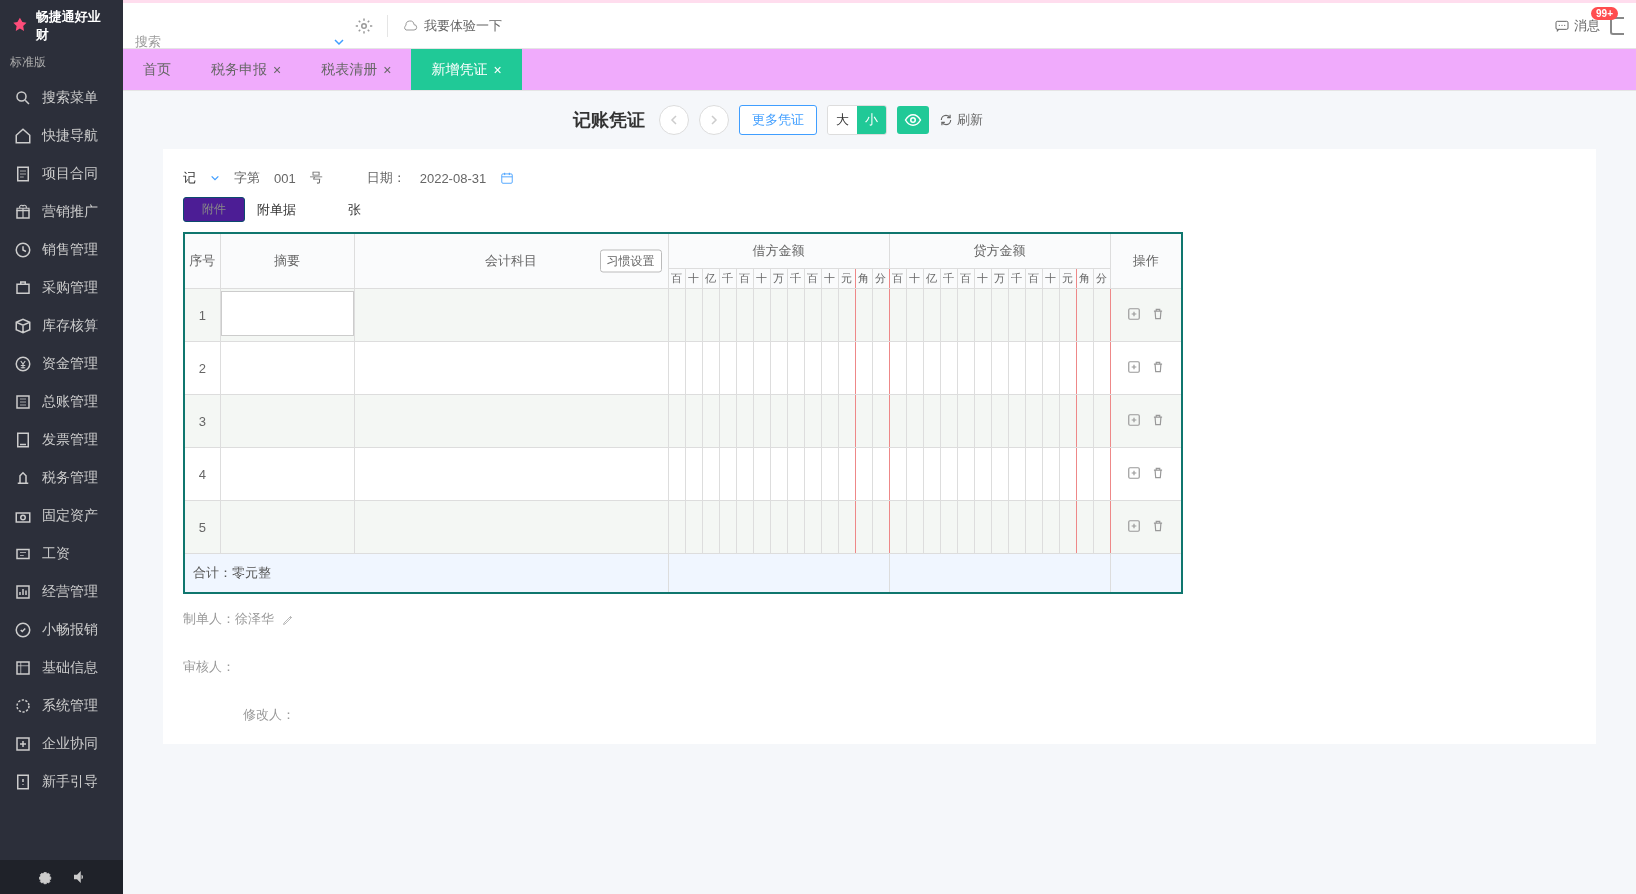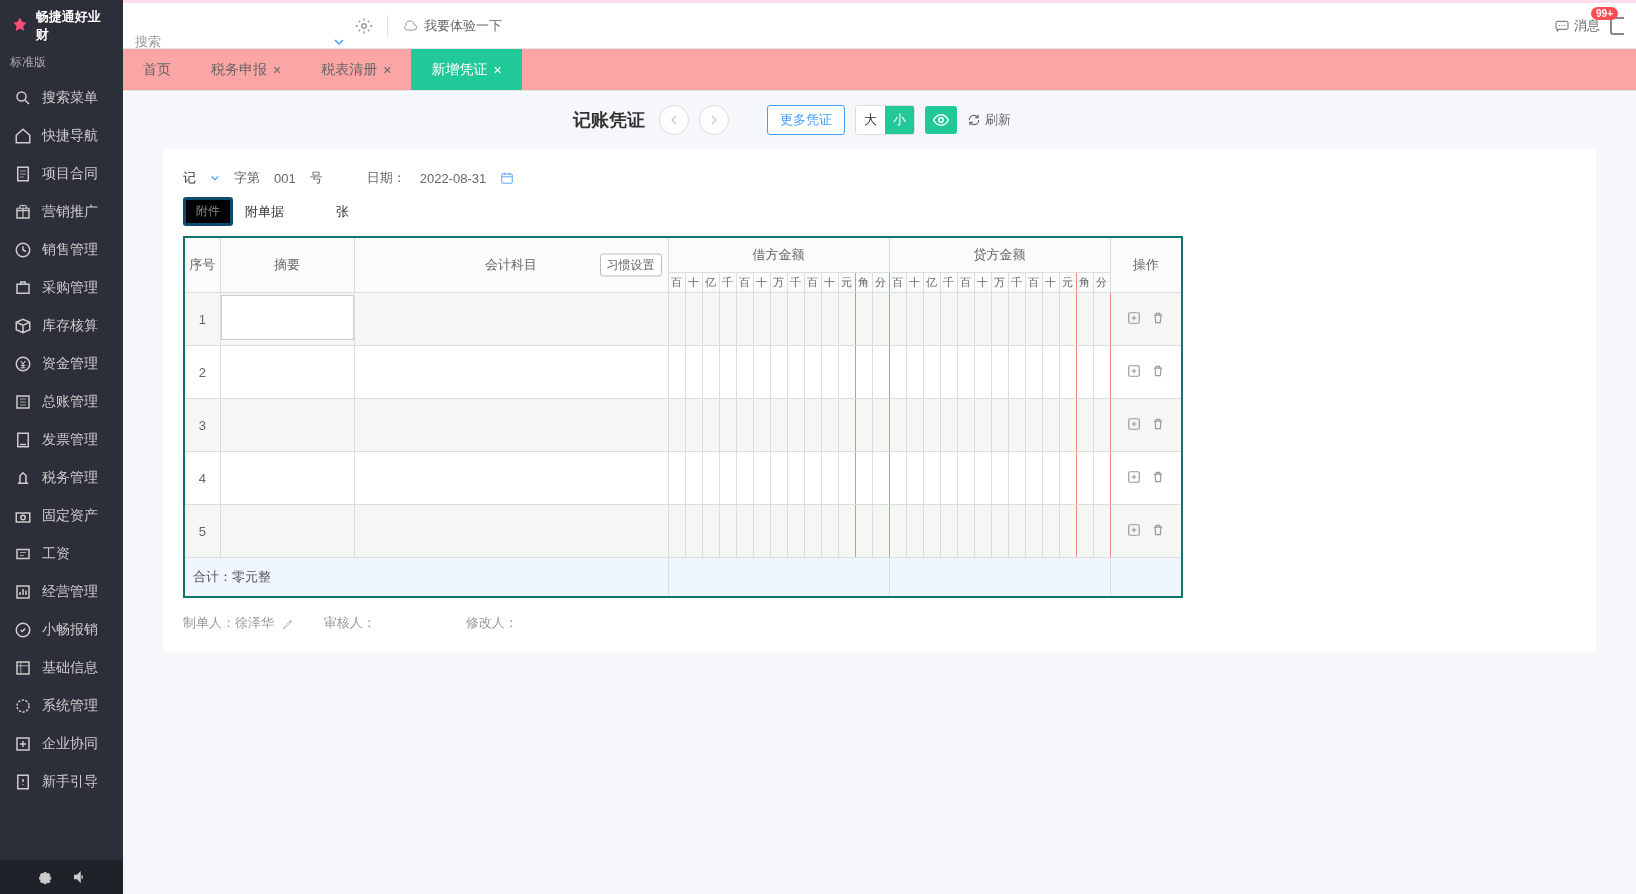--- a/index.html
+++ b/index.html
@@ -30,45 +30,45 @@
     .search-dd svg { width: 12px; height: 12px; }
     .gear { margin-left: 10px; color: #999; cursor: pointer; }
     .divider-v { width: 1px; height: 22px; background: #e5e5e5; margin: 0 14px; }
     .try-it { display: flex; align-items: center; gap: 6px; color: #666; cursor: pointer; }
     .topbar-right { margin-left: auto; display: flex; align-items: center; gap: 10px; }
     .msg-btn { display: flex; align-items: center; gap: 4px; color: #666; cursor: pointer; position: relative; }
     .badge { position: absolute; top: -10px; right: -18px; background: #ff4d4f; color: #fff; font-size: 10px; padding: 1px 5px; border-radius: 10px; font-weight: bold; }
     .half-icon { width: 14px; height: 18px; border-left: 2px solid #888; border-top: 2px solid #888; border-bottom: 2px solid #888; border-radius: 3px 0 0 3px; }
     
     
-    .tabs { height: 42px; background: #fca5a5; border-bottom: 1px solid #e5e5e5; display: flex; align-items: center; }
+    .tabs { height: 42px; background: #f0abfc; border-bottom: 1px solid #e5e5e5; display: flex; align-items: center; }
     .tab { padding: 0 20px; height: 100%; display: flex; align-items: center; gap: 6px; color: #666; cursor: pointer; font-size: 14px; }
     .tab.active { background: #20c997; color: #fff; }
     .tab-close { font-size: 14px; cursor: pointer; }
     
     
     .toolbar { padding: 14px 0; display: flex; align-items: center; justify-content: flex-start; gap: 10px; margin-left: 450px; }
     .page-title { font-size: 18px; font-weight: 600; color: #333; margin-right: 4px; }
     .nav-btn { width: 30px; height: 30px; border: 1px solid #ddd; border-radius: 50%; display: flex; align-items: center; justify-content: center; color: #ccc; cursor: pointer; background: #fff; }
-    .btn { padding: 5px 12px; border: 1px solid #ddd; border-radius: 3px; background: #fff; cursor: pointer; color: #666; font-size: 13px; margin-left: 28px; }
+    .btn { padding: 5px 12px; border: 1px solid #ddd; border-radius: 3px; background: #fff; cursor: pointer; color: #666; font-size: 13px; }
     .btn-primary-outline { border-color: #409eff; color: #409eff; }
     .size-toggle { display: flex; border: 1px solid #ddd; border-radius: 3px; overflow: hidden; }
     .size-toggle span { padding: 5px 8px; cursor: pointer; background: #fff; }
     .size-toggle span.active { background: #20c997; color: #fff; }
     .eye-btn { width: 32px; height: 28px; background: #20c997; border-radius: 3px; display: flex; align-items: center; justify-content: center; cursor: pointer; }
     .refresh { display: flex; align-items: center; gap: 4px; color: #666; cursor: pointer; }
     
     
     .voucher { margin: 0 40px; background: #fff; padding: 20px 0 20px; }
     .v-header { padding: 0 20px 10px; display: flex; align-items: center; gap: 14px; color: #666; }
     .v-type { color: #333; }
     .v-dd { color: #409eff; cursor: pointer; }
     .date-icon { color: #409eff; cursor: pointer; }
     .v-attach { padding: 0 20px 10px; display: flex; align-items: center; gap: 12px; }
-    .attach-btn { padding: 3px 10px; background: #000000; border: 3px solid #0c4a6e; border-radius: 3px; color: #888; font-size: 12px; cursor: pointer; }
+    .attach-btn { padding: 3px 18px; background: #4c1d95; border: 1px solid #0c4a6e; border-radius: 3px; color: #888; font-size: 12px; cursor: pointer; }
     
     
     .vtable { margin: 0 20px; border: 2px solid #0f766e; border-collapse: collapse; }
     .vtable th, .vtable td { border: 1px solid #ddd; text-align: center; font-weight: normal; color: #666; }
     .th-seq { width: 36px; }
     .th-summary { width: 134px; }
     .th-subject { width: 314px; }
     .th-amount { }
     .th-ops { width: 72px; }
     .header-row th { padding: 8px 4px; background: #fafbfc; }
@@ -79,21 +79,21 @@
     .digit-cell.red-line { border-right: 1px solid #e88; }
     .data-row td { height: 53px; }
     .data-row:nth-child(odd) td { background: #f4f7f4; }
     .summary-input { width: 100%; height: 45px; border: 1px solid #ccc; padding: 4px; resize: none; font-family: inherit; }
     .ops-cell { }
     .op-icon { display: inline-block; margin: 0 3px; cursor: pointer; color: #999; }
     .total-row td { padding: 10px 8px; text-align: left; background: #f0f6ff; color: #555; }
     
     
     .v-footer { padding: 16px 20px 0; display: flex; align-items: center; }
-    .footer-left { display: flex; gap: 30px; color: #999; font-size: 13px; }
+    .footer-left { display: flex; gap: 30px; color: #999; font-size: 13px; flex-direction: column; }
     .footer-right { margin-left: auto; display: flex; gap: 10px; }
     .btn-dd { display: flex; align-items: center; border: 1px solid #409eff; border-radius: 3px; overflow: hidden; }
     .btn-dd span { padding: 6px 16px; color: #409eff; cursor: pointer; }
     .btn-dd .dd-arrow { border-left: 1px solid #409eff; padding: 6px 8px; }
     .btn-disabled { padding: 6px 20px; background: #f5f5f5; color: #bbb; border: 1px solid #eee; border-radius: 3px; cursor: not-allowed; }
     
     svg { display: block; }
   </style>
 </head>
 <body>

